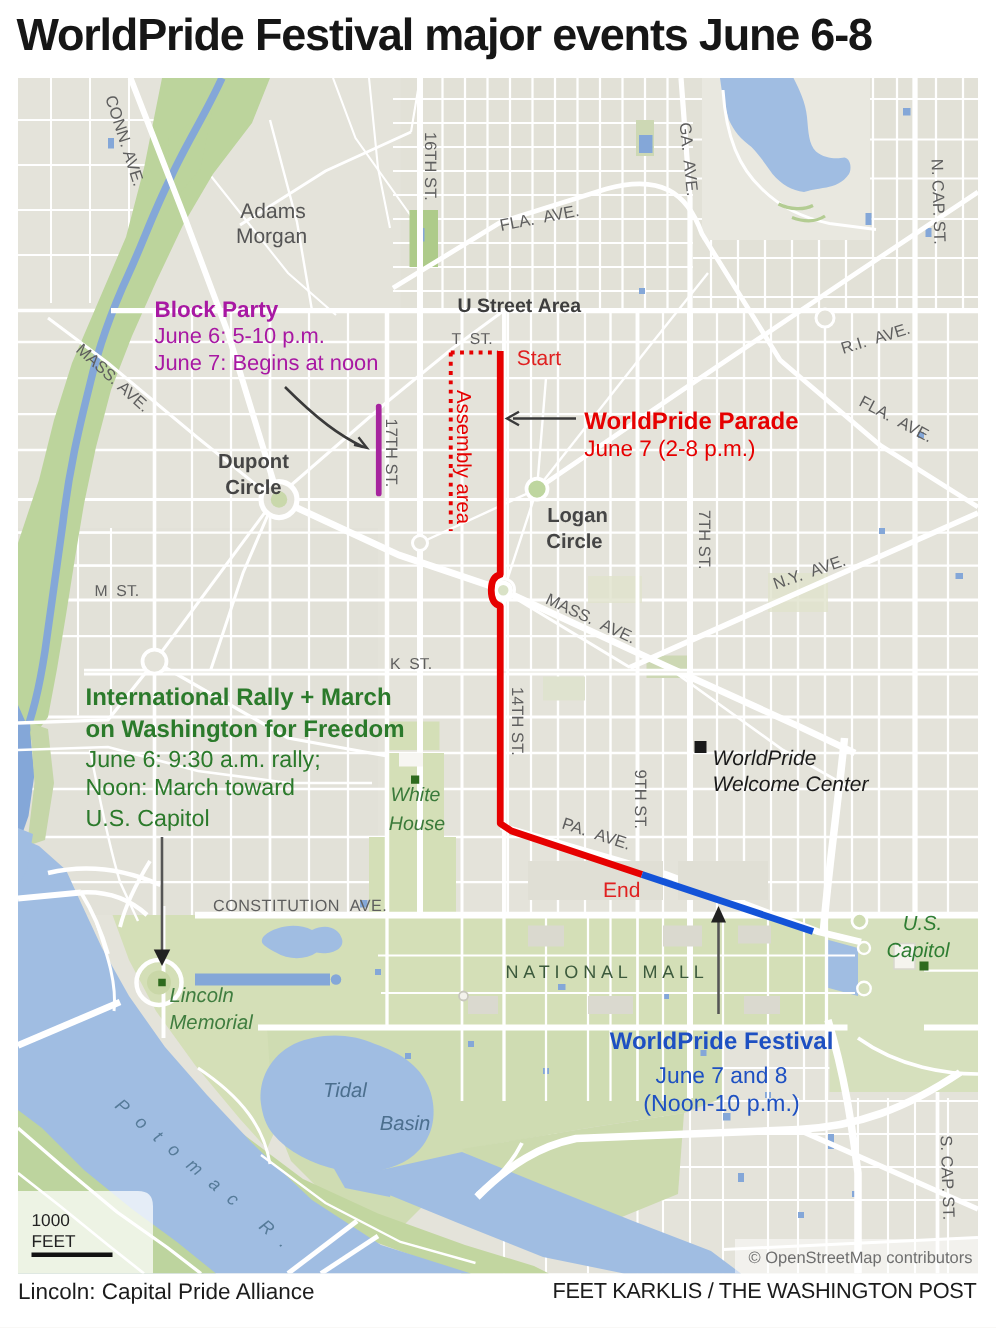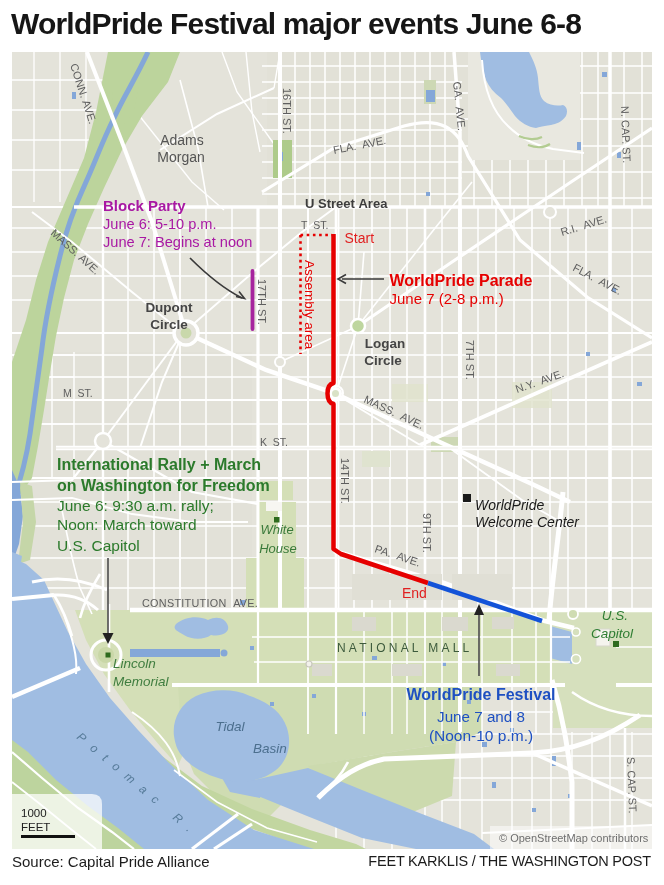--- a/index.html
+++ b/index.html
@@ -354,14 +354,14 @@
 <text x="45" y="498.5" font-size="15.5" fill="#2b7a2b" font-weight="normal" text-anchor="start" letter-spacing="0" font-family="Liberation Sans, sans-serif">U.S. Capitol</text>
 <path d="M 96 506 V 584" fill="none" stroke="#555" stroke-width="1.7"></path>
 <path d="M 96 592 L 90.5 581 L 101.5 581 Z" fill="#222"></path>
 <rect x="93.5" y="600.5" width="5" height="5" fill="#2e6b1e"></rect>
 <text x="469" y="647.5" font-size="16" fill="#1e50c2" font-weight="bold" text-anchor="middle" letter-spacing="0" font-family="Liberation Sans, sans-serif">WorldPride Festival</text>
 <text x="469" y="670" font-size="15.2" fill="#1e50c2" font-weight="normal" text-anchor="middle" letter-spacing="0" font-family="Liberation Sans, sans-serif">June 7 and 8</text>
 <text x="469" y="688.5" font-size="15.5" fill="#1e50c2" font-weight="normal" text-anchor="middle" letter-spacing="0" font-family="Liberation Sans, sans-serif">(Noon-10 p.m.)</text>
 <path d="M 467 624 V 560" fill="none" stroke="#555" stroke-width="1.7"></path>
 <path d="M 467 552 L 462 563 L 472 563 Z" fill="#222"></path>
   </svg>
-<div id="src">Source: Capital Pride Alliance</div>
+<div id="src">Lincoln: Capital Pride Alliance</div>
 <div id="credit">FEET KARKLIS / THE WASHINGTON POST</div>
 
 </body></html>

